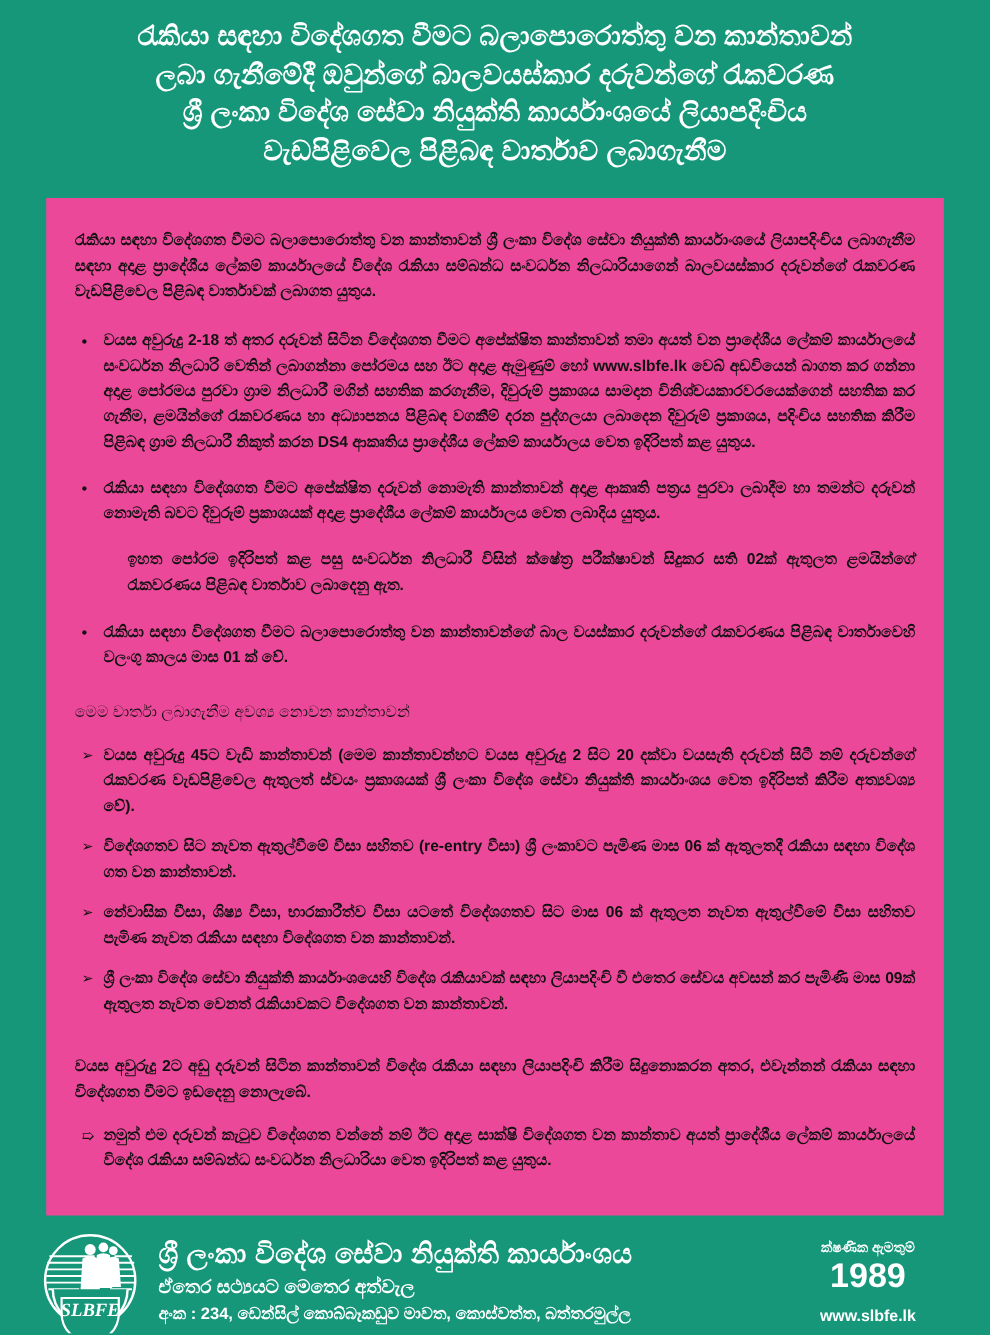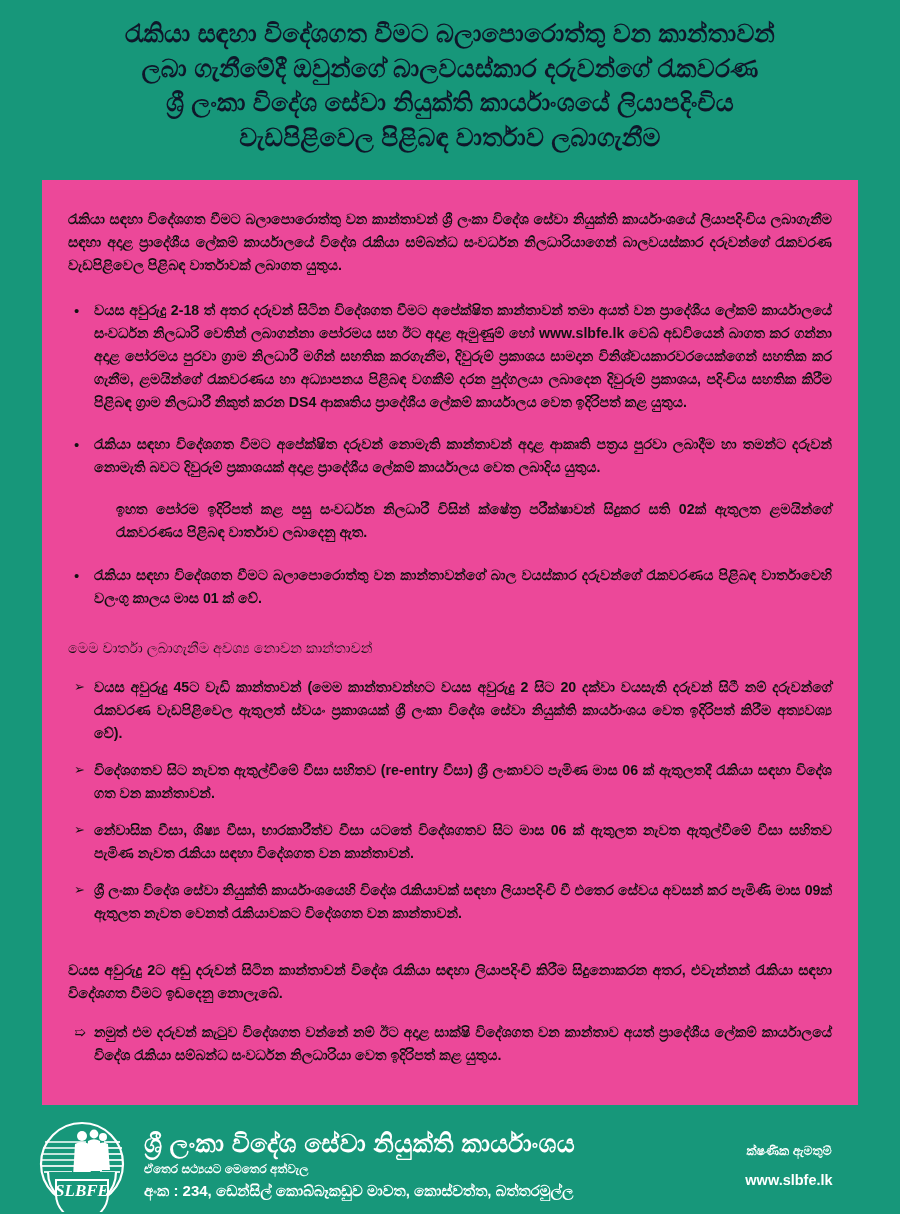--- a/index.html
+++ b/index.html
@@ -15,21 +15,21 @@
     overflow: hidden;
     position: relative;
   }
 
   
   .banner {
     padding: 16px 40px 10px 40px;
     text-align: center;
   }
   .banner-line {
-    color: #0f172a;
+    color: #ffffff;
     font-size: 25px;
     font-weight: bold;
     line-height: 1.38;
     letter-spacing: 0.2px;
     white-space: nowrap;
   }
 
   
   .card {
     position: absolute;
@@ -130,21 +130,21 @@
     color: #ffffff;
   }
   .org-name {
     font-size: 25px;
     font-weight: bold;
     line-height: 1.12;
     letter-spacing: 0.4px;
     white-space: nowrap;
   }
   .org-tag {
-    font-size: 12px;
+    font-size: 17px;
     font-weight: bold;
     line-height: 1.5;
     margin-top: 3px;
     white-space: nowrap;
   }
   .org-addr {
     font-size: 15px;
     font-weight: bold;
     line-height: 1.5;
     margin-top: 2px;
@@ -279,16 +279,17 @@
   </div>
 
   <div class="footer-mid">
     <div class="org-name">ශ්‍රී  ලංකා විදේශ සේවා නියුක්ති කාර්යාංශය</div>
     <div class="org-tag">ඒතෙර සථ්‍යයට මෙතෙර අත්වැල</div>
     <div class="org-addr">අංක : 234, ඩෙන්සිල් කොබ්බෑකඩුව මාවත, කොස්වත්ත, බත්තරමුල්ල</div>
   </div>
 
   <div class="footer-right">
     <div class="hot-label">ක්ෂණික ඇමතුම්</div>
+    <div class="hot-number">1989</div>
     <div class="hot-url">www.slbfe.lk</div>
   </div>
 
 </div>
 
 </body></html>

